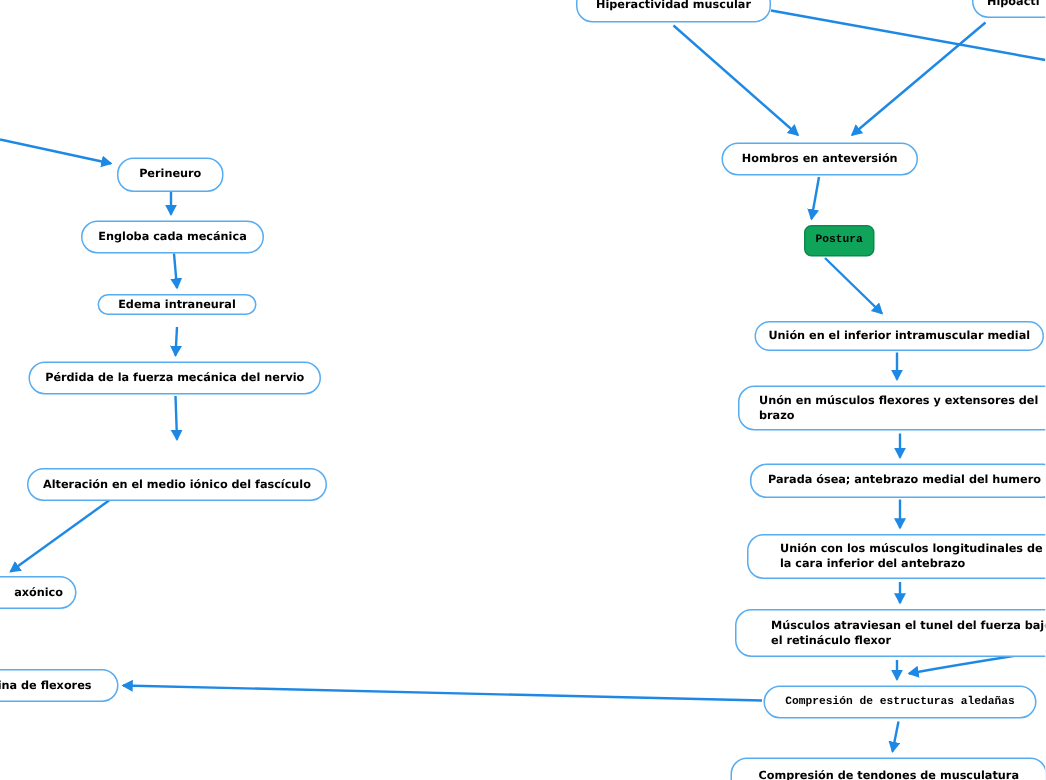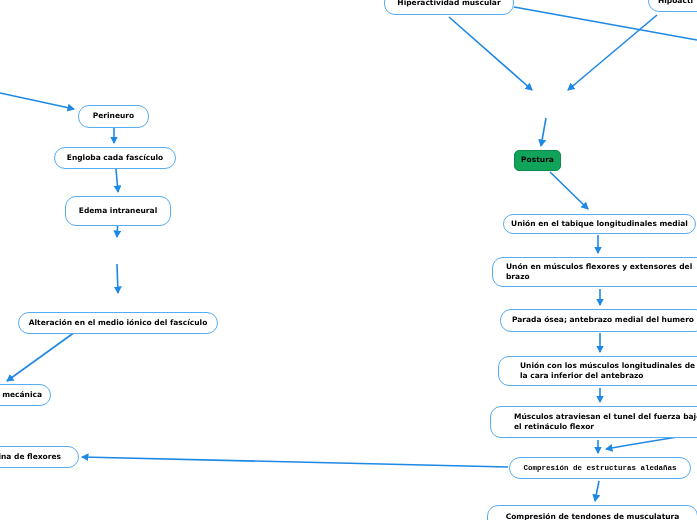--- a/index.html
+++ b/index.html
@@ -56,27 +56,30 @@
   </svg>
 
   <div class="node" style="left:384px;top:-9px;width:130px;height:24px;">
     <span>Hiperactividad muscular</span>
   </div>
 
   <div class="node align-left" style="left:648px;top:-10px;width:130px;height:22px;padding-left:9px;">
     <span>Hipoacti</span>
   </div>
 
+  <div class="node" style="left:481px;top:95px;width:131px;height:22px;">
+    <span>Hombros en anteversión</span>
+  </div>
 
-  <div class="node green" style="left:514px;top:150px;width:47px;height:21px;">
+  <div class="node green" style="left:536px;top:150px;width:47px;height:21px;font-family:Liberation Mono, monospace;">
     <span>Postura</span>
   </div>
 
   <div class="node" style="left:503px;top:214px;width:193px;height:20px;">
-    <span>Unión en el tabique longitudinales medial</span>
+    <span>Unión en el inferior intramuscular medial</span>
   </div>
 
   <div class="node align-left" style="left:492px;top:257px;width:216px;height:30px;padding-left:13px;">
     <span>Unón en músculos flexores y extensores del
 brazo</span>
   </div>
 
   <div class="node" style="left:500px;top:309px;width:206px;height:23px;">
     <span>Parada ósea; antebrazo medial del humero</span>
   </div>
@@ -97,33 +100,36 @@
 
   <div class="node align-top" style="left:487px;top:505px;width:211px;height:34px;padding-top:6px;">
     <span>Compresión de tendones de musculatura</span>
   </div>
 
   <div class="node" style="left:78px;top:105px;width:71px;height:23px;">
     <span>Perineuro</span>
   </div>
 
   <div class="node" style="left:54px;top:147px;width:122px;height:22px;">
-    <span>Engloba cada fascículo</span>
+    <span>Engloba cada mecánica</span>
   </div>
 
-  <div class="node" style="left:65px;top:196px;width:106px;height:30px;">
+  <div class="node" style="left:65px;top:196px;width:106px;height:14px;">
     <span>Edema intraneural</span>
   </div>
 
+  <div class="node" style="left:19px;top:241px;width:195px;height:22px;">
+    <span>Pérdida de la fuerza mecánica del nervio</span>
+  </div>
 
   <div class="node" style="left:18px;top:312px;width:200px;height:22px;">
     <span>Alteración en el medio iónico del fascículo</span>
   </div>
 
   <div class="node align-right" style="left:-45px;top:384px;width:96px;height:22px;padding-right:8px;">
-    <span>mecánica</span>
+    <span>axónico</span>
   </div>
 
   <div class="node align-right" style="left:-52px;top:446px;width:131px;height:22px;padding-right:17px;">
     <span>ina de flexores</span>
   </div>
 
 </div>
 
 </body></html>

